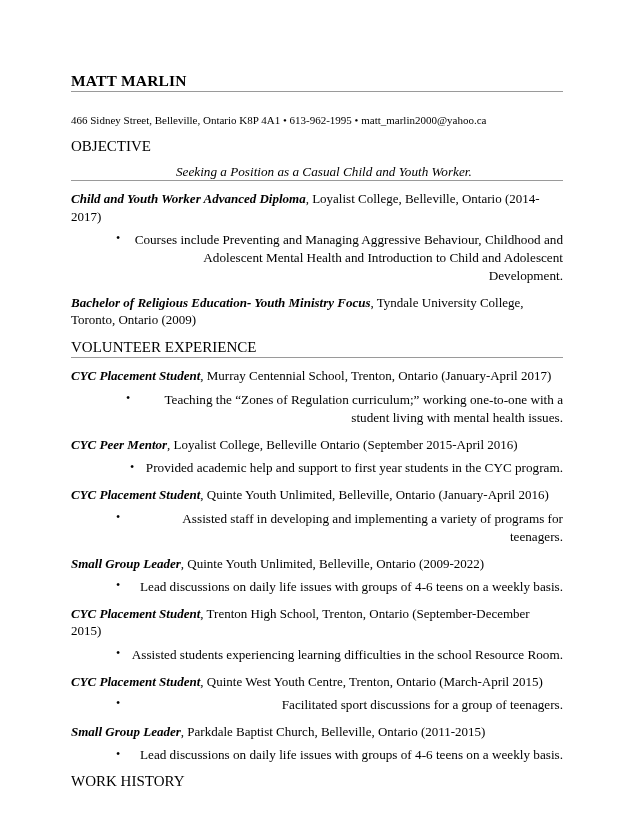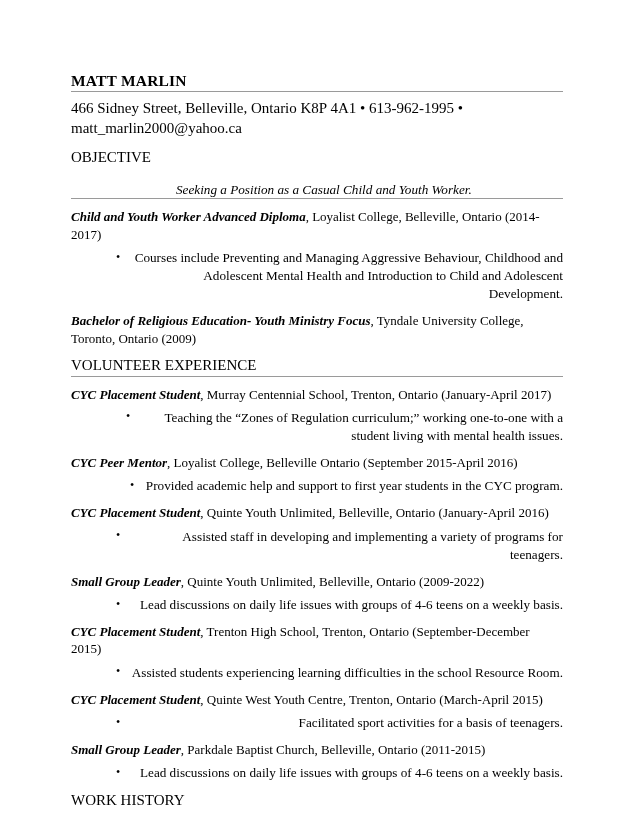--- a/index.html
+++ b/index.html
@@ -36,40 +36,40 @@
     margin: 0 0 1px 0;
   }
   .rule {
     border: 0;
     border-top: 1px solid #9a9a9a;
     margin: 0;
     height: 0;
     width: 492px;
   }
   .contact {
-    font-size: 15px;
+    font-size: 11px;
     line-height: 1.32;
-    margin: 7px 0 0 0;
+    margin: 21px 0 0 0;
   }
 
   
   .section-head {
     font-size: 15px;
     font-weight: normal;
     line-height: 1.25;
     margin: 9px 0 1px 0;
   }
   .section-head.tight-top { margin-top: 8px; }
 
   
   .objective-line {
     font-size: 13.2px;
     font-style: italic;
     line-height: 1.35;
-    margin: 14px 0 0 0;
+    margin: 7px 0 0 0;
     padding-left: 105px;
   }
 
   
   .entry {
     font-size: 13px;
     line-height: 1.33;
     margin: 9px 0 0 0;
   }
   .entry .title {
@@ -167,21 +167,21 @@
       <span class="title">CYC Placement Student</span><span class="detail">, Trenton High School, Trenton, Ontario (September-December 2015)</span>
     </p>
     <ul class="bullets">
       <li>Assisted students experiencing learning difficulties in the school Resource Room.</li>
     </ul>
 
     <p class="entry">
       <span class="title">CYC Placement Student</span><span class="detail">, Quinte West Youth Centre, Trenton, Ontario (March-April 2015)</span>
     </p>
     <ul class="bullets">
-      <li>Facilitated sport activities for a basis of teenagers.</li>
+      <li>Facilitated sport discussions for a group of teenagers.</li>
     </ul>
 
     <p class="entry">
       <span class="title">Small Group Leader</span><span class="detail">, Parkdale Baptist Church, Belleville, Ontario (2011-2015)</span>
     </p>
     <ul class="bullets">
       <li>Lead discussions on daily life issues with groups of 4-6 teens on a weekly basis.</li>
     </ul>
 
     <h2 class="section-head tight-top">WORK HISTORY</h2>

